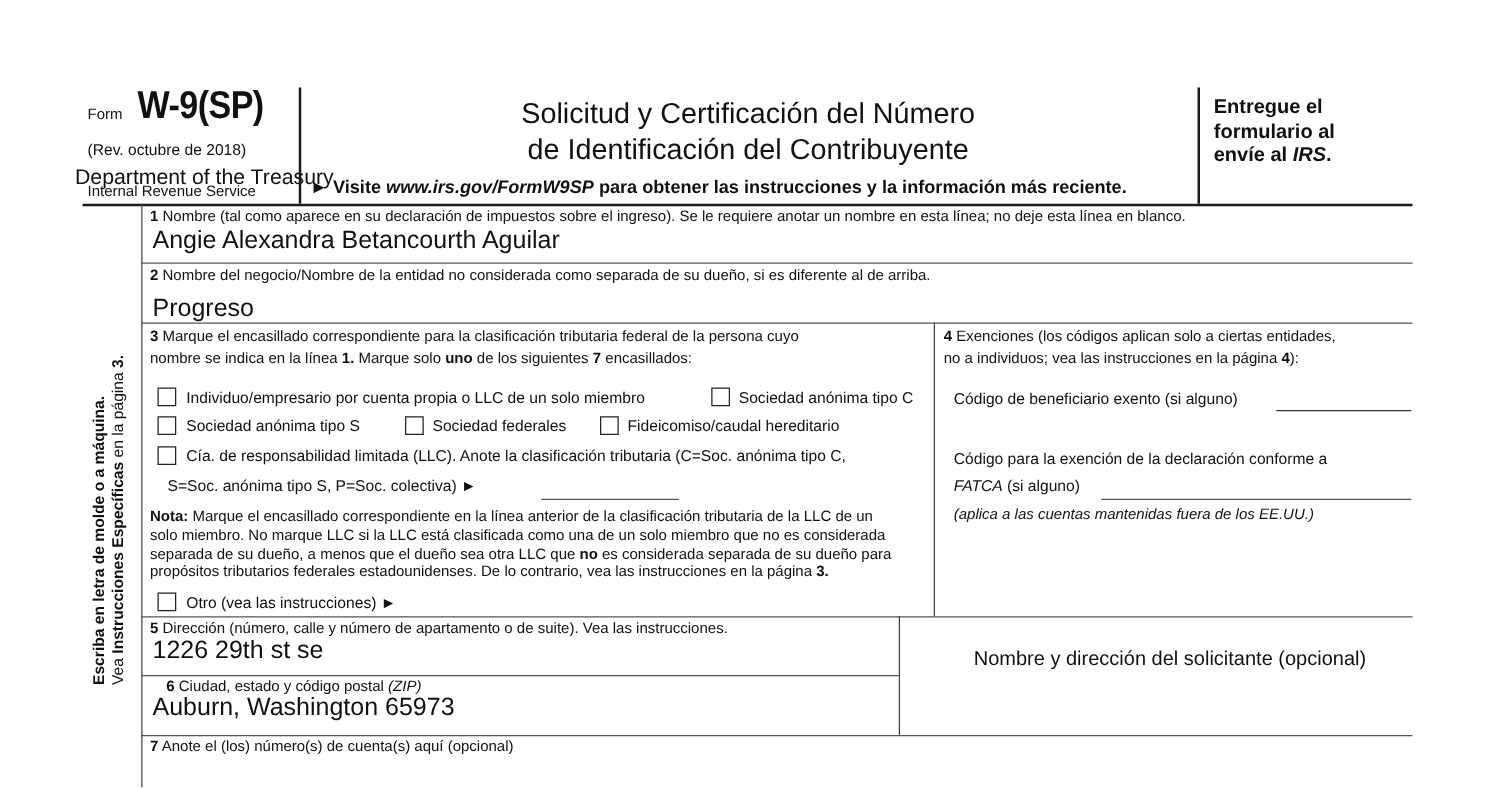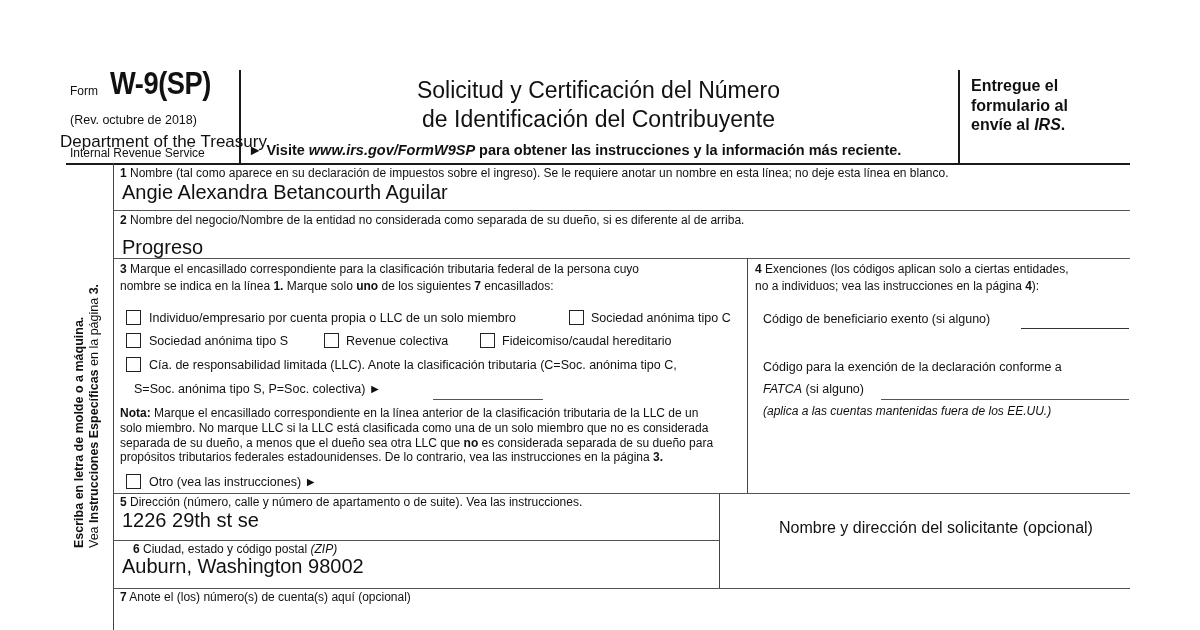--- a/index.html
+++ b/index.html
@@ -90,21 +90,21 @@
 <div class="lbl" style="left:120px; top:279px;"><span>nombre se indica en la línea </span><b>1.</b><span> Marque solo </span><b>uno</b><span> de los siguientes </span><b>7</b><span> encasillados:</span></div>
 
 <div class="cb" style="left:126px; top:310px;"></div>
 <div class="cbl" style="left:149px; top:311px;">Individuo/empresario por cuenta propia o LLC de un solo miembro</div>
 <div class="cb" style="left:569px; top:310px;"></div>
 <div class="cbl" style="left:591px; top:311px;">Sociedad anónima tipo C</div>
 
 <div class="cb" style="left:126px; top:333px;"></div>
 <div class="cbl" style="left:149px; top:334px;">Sociedad anónima tipo S</div>
 <div class="cb" style="left:324px; top:333px;"></div>
-<div class="cbl" style="left:346px; top:334px;">Revenue colectiva</div>
+<div class="cbl" style="left:346px; top:334px;">Sociedad federales</div>
 <div class="cb" style="left:480px; top:333px;"></div>
 <div class="cbl" style="left:502px; top:334px;">Fideicomiso/caudal hereditario</div>
 
 <div class="cb" style="left:126px; top:357px;"></div>
 <div class="cbl" style="left:149px; top:358px;">Cía. de responsabilidad limitada (LLC). Anote la clasificación tributaria (C=Soc. anónima tipo C,</div>
 <div class="cbl" style="left:134px; top:382px;">S=Soc. anónima tipo S, P=Soc. colectiva) ►</div>
 <div class="uline" style="left:433px; top:399px; width:110px; background:#555;"></div>
 
 <div class="lbl" style="left:120px; top:406px;"><b>Nota:</b><span> Marque el encasillado correspondiente en la línea anterior de la clasificación tributaria de la LLC de un</span></div>
 <div class="lbl" style="left:120px; top:421px;">solo miembro. No marque LLC si la LLC está clasificada como una de un solo miembro que no es considerada</div>
@@ -126,21 +126,21 @@
 <div class="lbl" style="left:763px; top:404px; font-style:italic;">(aplica a las cuentas mantenidas fuera de los EE.UU.)</div>
 
 <div class="hline thin" style="left:113px; top:493px; width:1017px; height:1px;"></div>
 <div class="vline" style="left:719px; top:493px; width:1px; height:95px; background:#444;"></div>
 
 <div class="lbl" style="left:120px; top:495px;"><b>5</b><span> Dirección (número, calle y número de apartamento o de suite). Vea las instrucciones.</span></div>
 <div class="val" style="left:122px; top:509px;">1226 29th st se</div>
 <div class="hline thin" style="left:113px; top:540px; width:606px; height:1px;"></div>
 
 <div class="lbl" style="left:120px; top:542px;margin-left:13px;"><b>6</b><span> Ciudad, estado y código postal </span><i>(ZIP)</i></div>
-<div class="val" style="left:122px; top:555px;">Auburn, Washington 98002</div>
+<div class="val" style="left:122px; top:555px;">Auburn, Washington 65973</div>
 
 <div class="lbl" style="left:735px; top:519px; font-size:16px;margin-left:44px;">Nombre y dirección del solicitante (opcional)</div>
 <div class="abs" style="left:722px; top:512px; width:405px; height:74px;"></div>
 
 <div class="hline thin" style="left:113px; top:588px; width:1017px; height:1px;"></div>
 
 <div class="lbl" style="left:120px; top:590px;"><b>7</b><span> Anote el (los) número(s) de cuenta(s) aquí (opcional)</span></div>
 <div class="abs" style="left:116px; top:606px; width:1010px; height:24px;"></div>
 
 </body></html>

